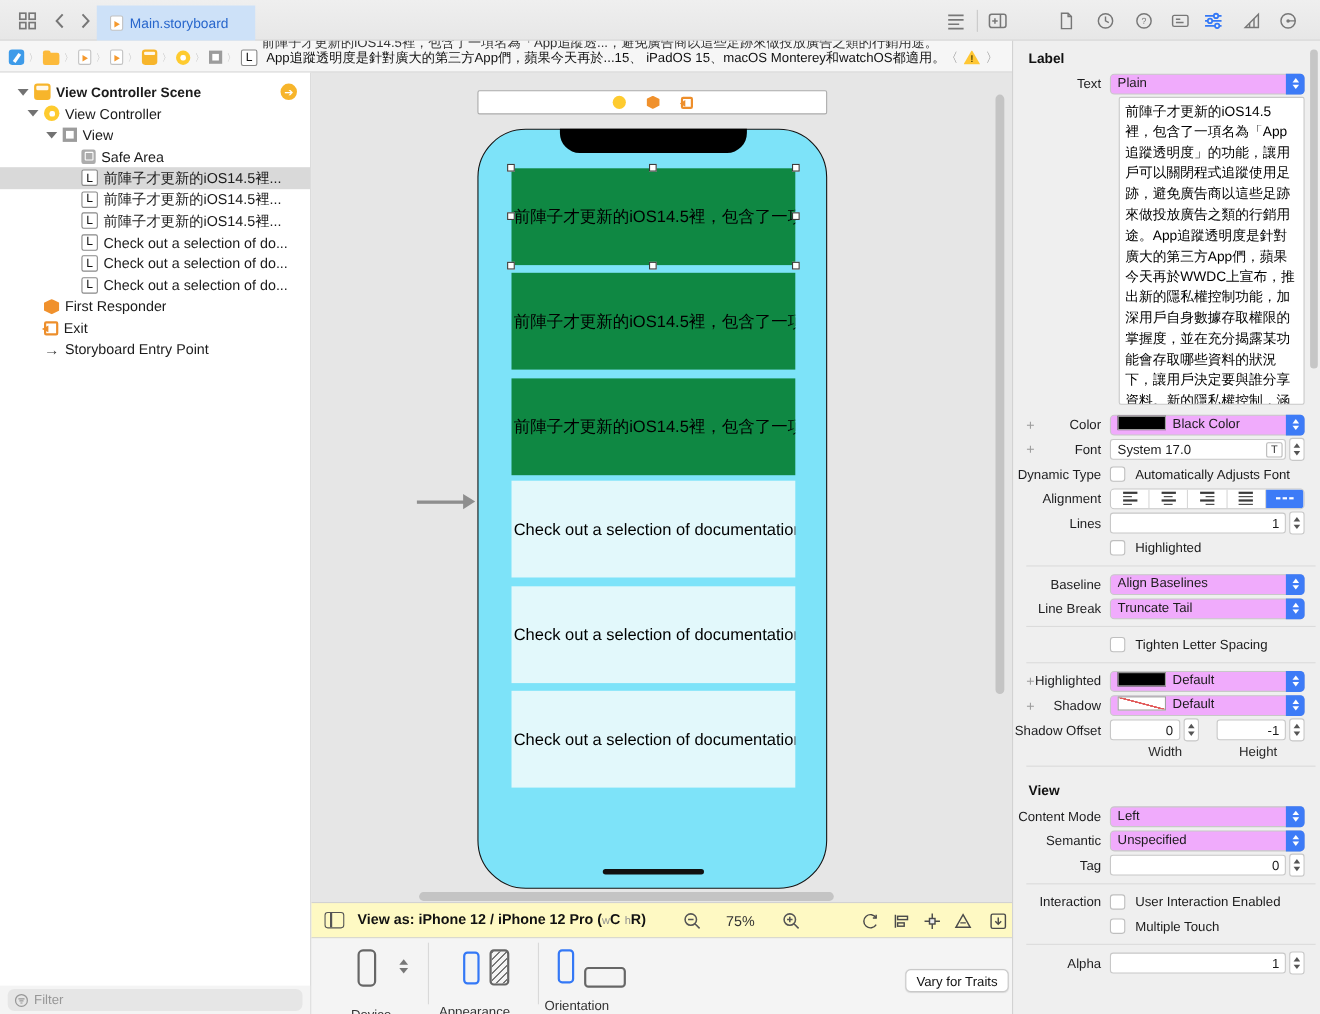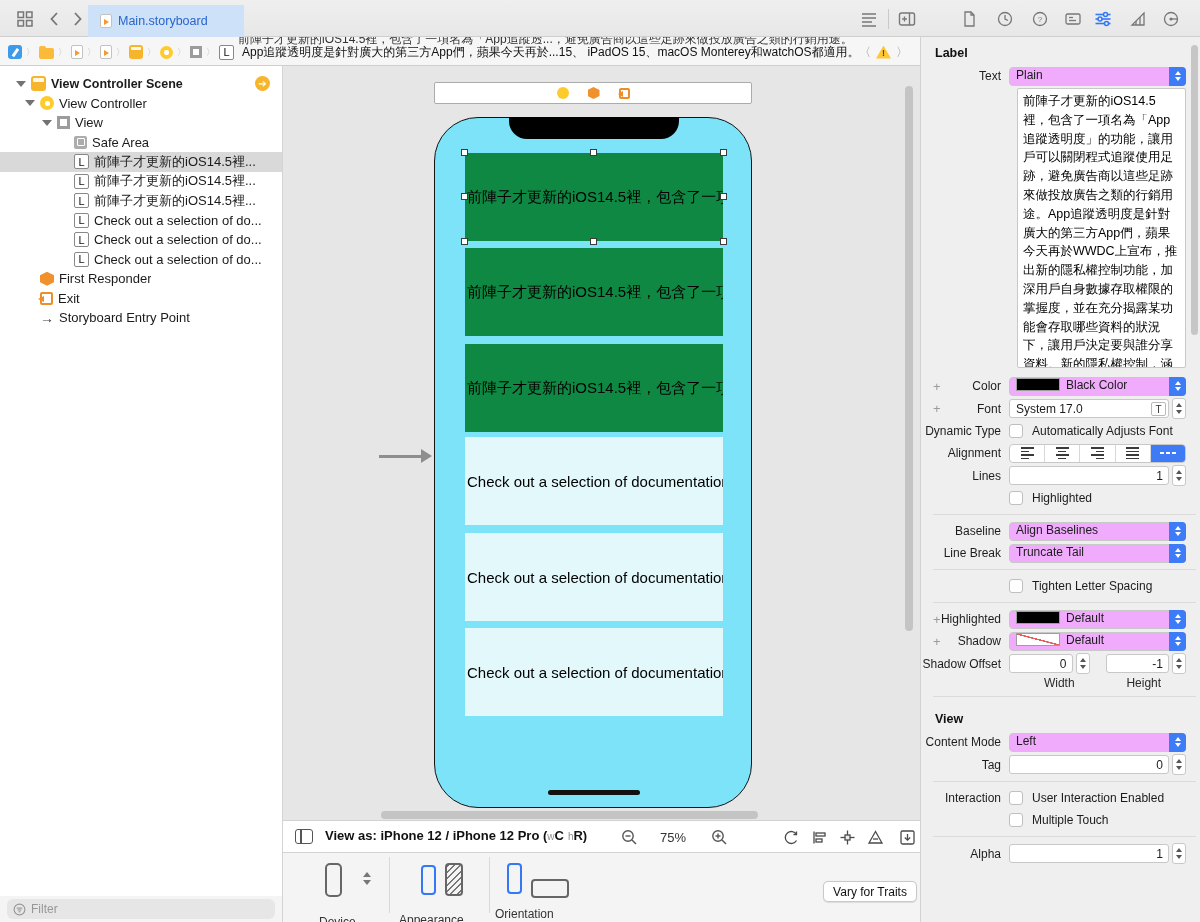--- a/index.html
+++ b/index.html
@@ -4,21 +4,21 @@
 <style>
   * { margin:0; padding:0; box-sizing:border-box; }
   html,body { width:1200px; height:922px; overflow:hidden; background:#ECECEC;
     font-family:"Liberation Sans", sans-serif; color:#1b1b1b; position:relative; }
 
   
   #toolbar { position:absolute; top:0; left:0; width:1200px; height:37px;
     background:linear-gradient(#EFEFEF,#E7E7E7); border-bottom:1px solid #CFCFCF; }
   .tico { position:absolute; top:10px; width:18px; height:18px; color:#777; }
   .tico svg { width:100%; height:100%; display:block; }
-  #tab { position:absolute; left:88px; top:5px; width:156px; height:32px;
+  #tab { position:absolute; left:88px; top:5px; width:144px; height:32px;
     background:#CDE1F8; display:flex; align-items:center; gap:6px; padding-left:12px; }
   #tab .ttitle { font-size:12.5px; color:#2866CC; }
   .filedoc { width:12px; height:14px; background:#fff; border:1px solid #C2C2C2; border-radius:2px; position:relative; flex:none; }
   .filedoc::after { content:""; position:absolute; left:3px; top:4px; width:0; height:0;
     border-left:5px solid #F5992D; border-top:3px solid transparent; border-bottom:3px solid transparent; }
   .tooldiv { position:absolute; top:9px; width:1px; height:20px; background:#C9C9C9; }
 
   
   #jumpbar { position:absolute; top:37px; left:0; width:920px; height:29px;
     background:#F6F6F6; border-bottom:1px solid #CFCFCF; }
@@ -101,21 +101,21 @@
   .pcyan { background:var(--pale-cyan); }
   .h { position:absolute; width:7px; height:7px; background:#fff; border:1px solid #3c3c3c; z-index:3; }
   .h1{left:-4px;top:-4px} .h2{left:calc(50% - 4px);top:-4px} .h3{right:-4px;top:-4px}
   .h4{left:-4px;top:calc(50% - 4px)} .h5{right:-4px;top:calc(50% - 4px)}
   .h6{left:-4px;bottom:-4px} .h7{left:calc(50% - 4px);bottom:-4px} .h8{right:-4px;bottom:-4px}
   #homebar { position:absolute; left:113px; bottom:12px; width:92px; height:5px; background:#111; border-radius:3px; }
   .vscroll { position:absolute; left:622px; top:20px; width:8px; height:545px; background:#C4C4C4; border-radius:4px; }
   .hscroll { position:absolute; left:98px; top:745px; width:377px; height:8px; background:#C4C4C4; border-radius:4px; }
 
   
-  #cbottom { position:absolute; left:0; top:754px; width:637px; height:33px; background:#ffffff;
+  #cbottom { position:absolute; left:0; top:754px; width:637px; height:33px; background:#fef9c3;
     border-top:1px solid #D2D2D2; border-bottom:1px solid #D2D2D2; }
   .toggle-ic { position:absolute; left:12px; top:8px; width:18px; height:15px; border:1.5px solid #555; border-radius:3px; }
   .toggle-ic::after { content:""; position:absolute; left:4px; top:0; bottom:0; width:1.5px; background:#555; }
   #viewas { position:absolute; left:42px; top:7px; font-size:13px; font-weight:700; color:#111; }
   #viewas .sm { font-size:10px; font-weight:400; color:#8E8E8E; }
   #viewas .gap { display:inline-block; width:4px; }
   .mag { position:absolute; top:8px; width:17px; height:17px; color:#555; }
   .mag svg { width:100%; height:100%; }
   #zoomout { left:338px; } #zoomin { left:428px; }
   #zoompct { position:absolute; left:366px; top:9px; width:48px; text-align:center; font-size:13px; color:#333; }
@@ -725,20 +725,32 @@
       <div class="dd">
         <span class="val">Left</span>
         <span class="cap">
             <i class="u"></i>
             <i class="d"></i>
           </span>
       </div>
     </div>
   </div>
   <div class="irow">
+    <span class="ilabel">Semantic</span>
+    <div class="ictrl">
+      <div class="dd">
+        <span class="val">Unspecified</span>
+        <span class="cap">
+            <i class="u"></i>
+            <i class="d"></i>
+          </span>
+      </div>
+    </div>
+  </div>
+  <div class="irow">
     <span class="ilabel">Tag</span>
     <div class="ictrl">
       <span class="nfield">0</span>
       <span class="stepper">
           <i class="u"></i>
           <i class="d"></i>
         </span>
     </div>
   </div>
 

